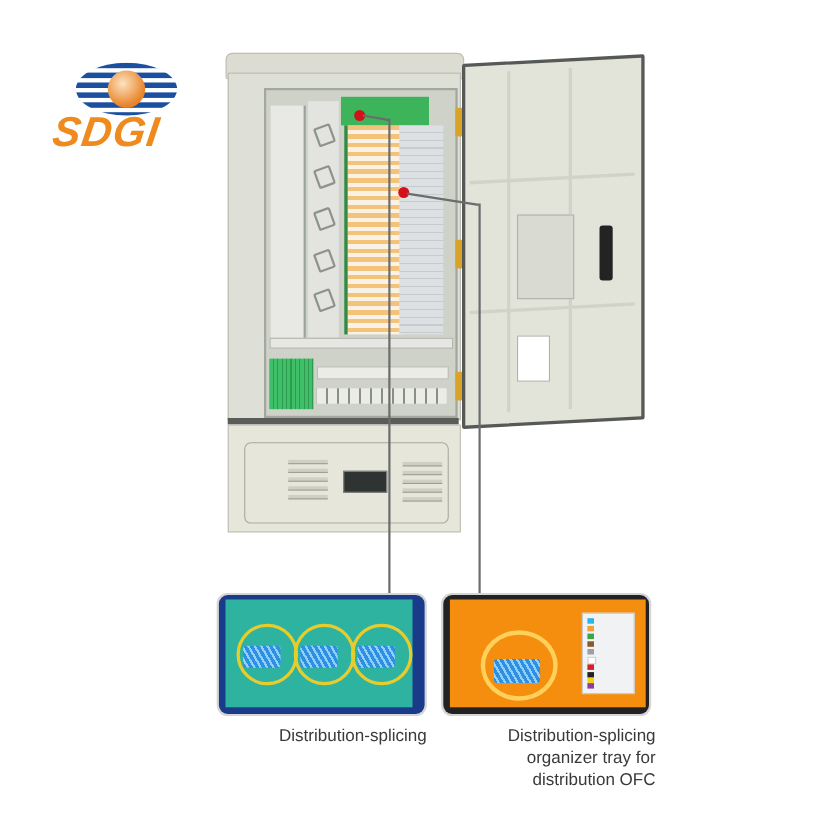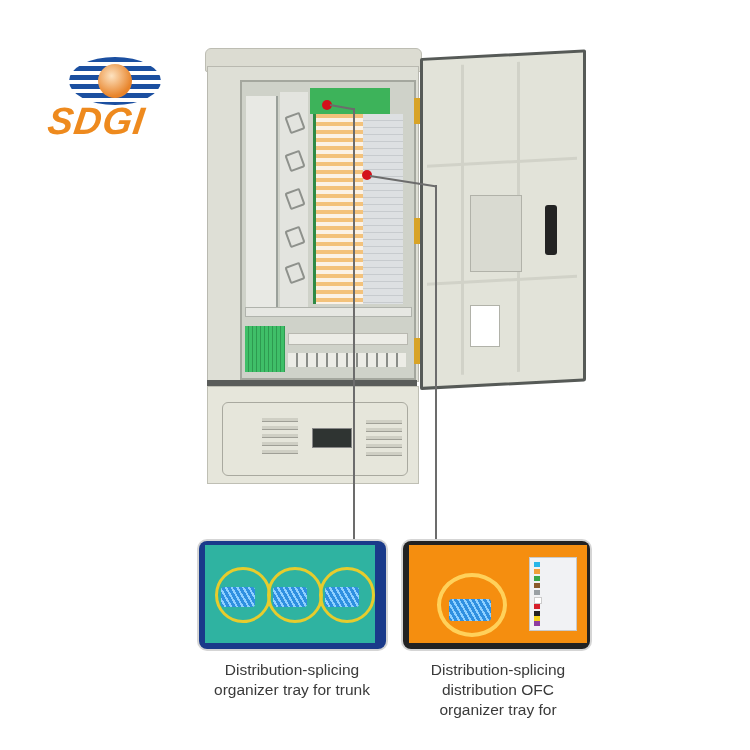--- a/index.html
+++ b/index.html
@@ -42,21 +42,21 @@
   .tray-img{border-radius:8px;overflow:hidden;box-shadow:0 0 0 2px #d5d5d5;}
   .tray1{left:199px;top:541px;width:187px;height:108px;background:#1a3a8a;}
   .tray1-in{left:6px;top:4px;width:170px;height:98px;background:#2fb3a1;position:absolute;}
   .reel{width:50px;height:50px;border-radius:50%;border:3px solid #e7cc2d;position:absolute;}
   .fan{position:absolute;width:34px;height:20px;background:repeating-linear-gradient(60deg,#2f8fe0 0 3px,#8fd0ff 3px 5px);border-radius:3px;}
   .tray2{left:403px;top:541px;width:187px;height:108px;background:#222;}
   .tray2-in{left:6px;top:4px;width:178px;height:98px;background:#f58e0f;position:absolute;}
   .tray2-card{left:120px;top:12px;width:46px;height:72px;background:#f1f2f4;border:1px solid #c9c9c9;position:absolute;}
   .sw{width:6px;height:5px;position:absolute;left:4px;}
   .coil{position:absolute;left:28px;top:28px;width:62px;height:56px;border-radius:50%;border:4px solid #ffd15a;}
-  .caption{color:#3a3a3a;font-size:15.5px;line-height:20px;text-align:center;}
+  .caption{color:#3a3a3a;font-size:15.5px;line-height:20px;text-align:right;}
   .cap1{left:196px;top:660px;width:192px;}
   .cap2{left:400px;top:660px;width:196px;}
 </style>
 </head>
 <body>
 
 <svg class="abs logo" viewBox="0 0 120 70">
   <defs>
     <radialGradient id="sph" cx="40%" cy="35%" r="60%">
       <stop offset="0%" stop-color="#fde2c0"></stop>
@@ -157,19 +157,18 @@
       <div class="sw" style="top:46px;background:#d6202a"></div>
       <div class="sw" style="top:53px;background:#222222"></div>
       <div class="sw" style="top:58px;background:#f4d21c"></div>
       <div class="sw" style="top:63px;background:#8e3da0"></div>
     </div>
   </div>
 </div>
 
 <div class="abs caption cap1">
   <div>Distribution-splicing</div>
-  <div>organizer tray for trunk</div>
 </div>
 <div class="abs caption cap2">
   <div>Distribution-splicing</div>
+  <div>organizer tray for</div>
   <div>distribution OFC</div>
-  <div>organizer tray for</div>
 </div>
 
 </body></html>

